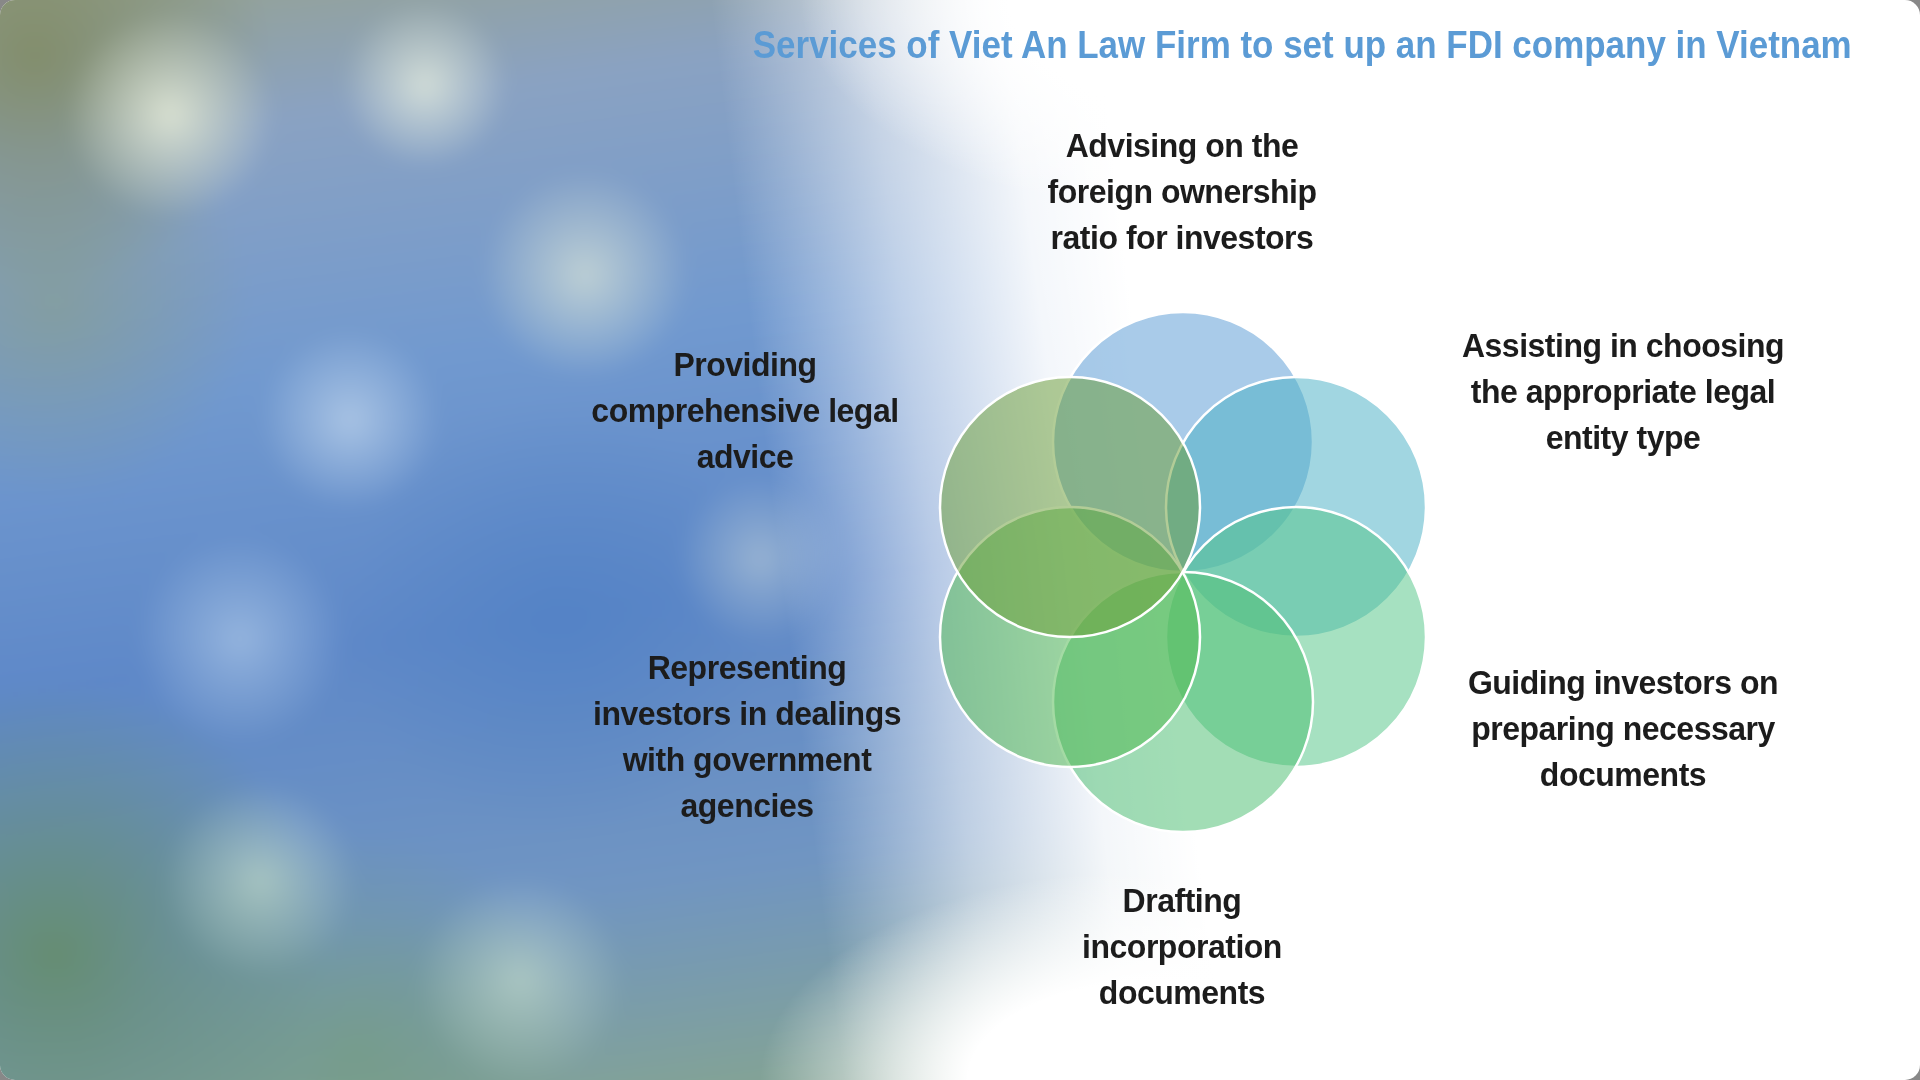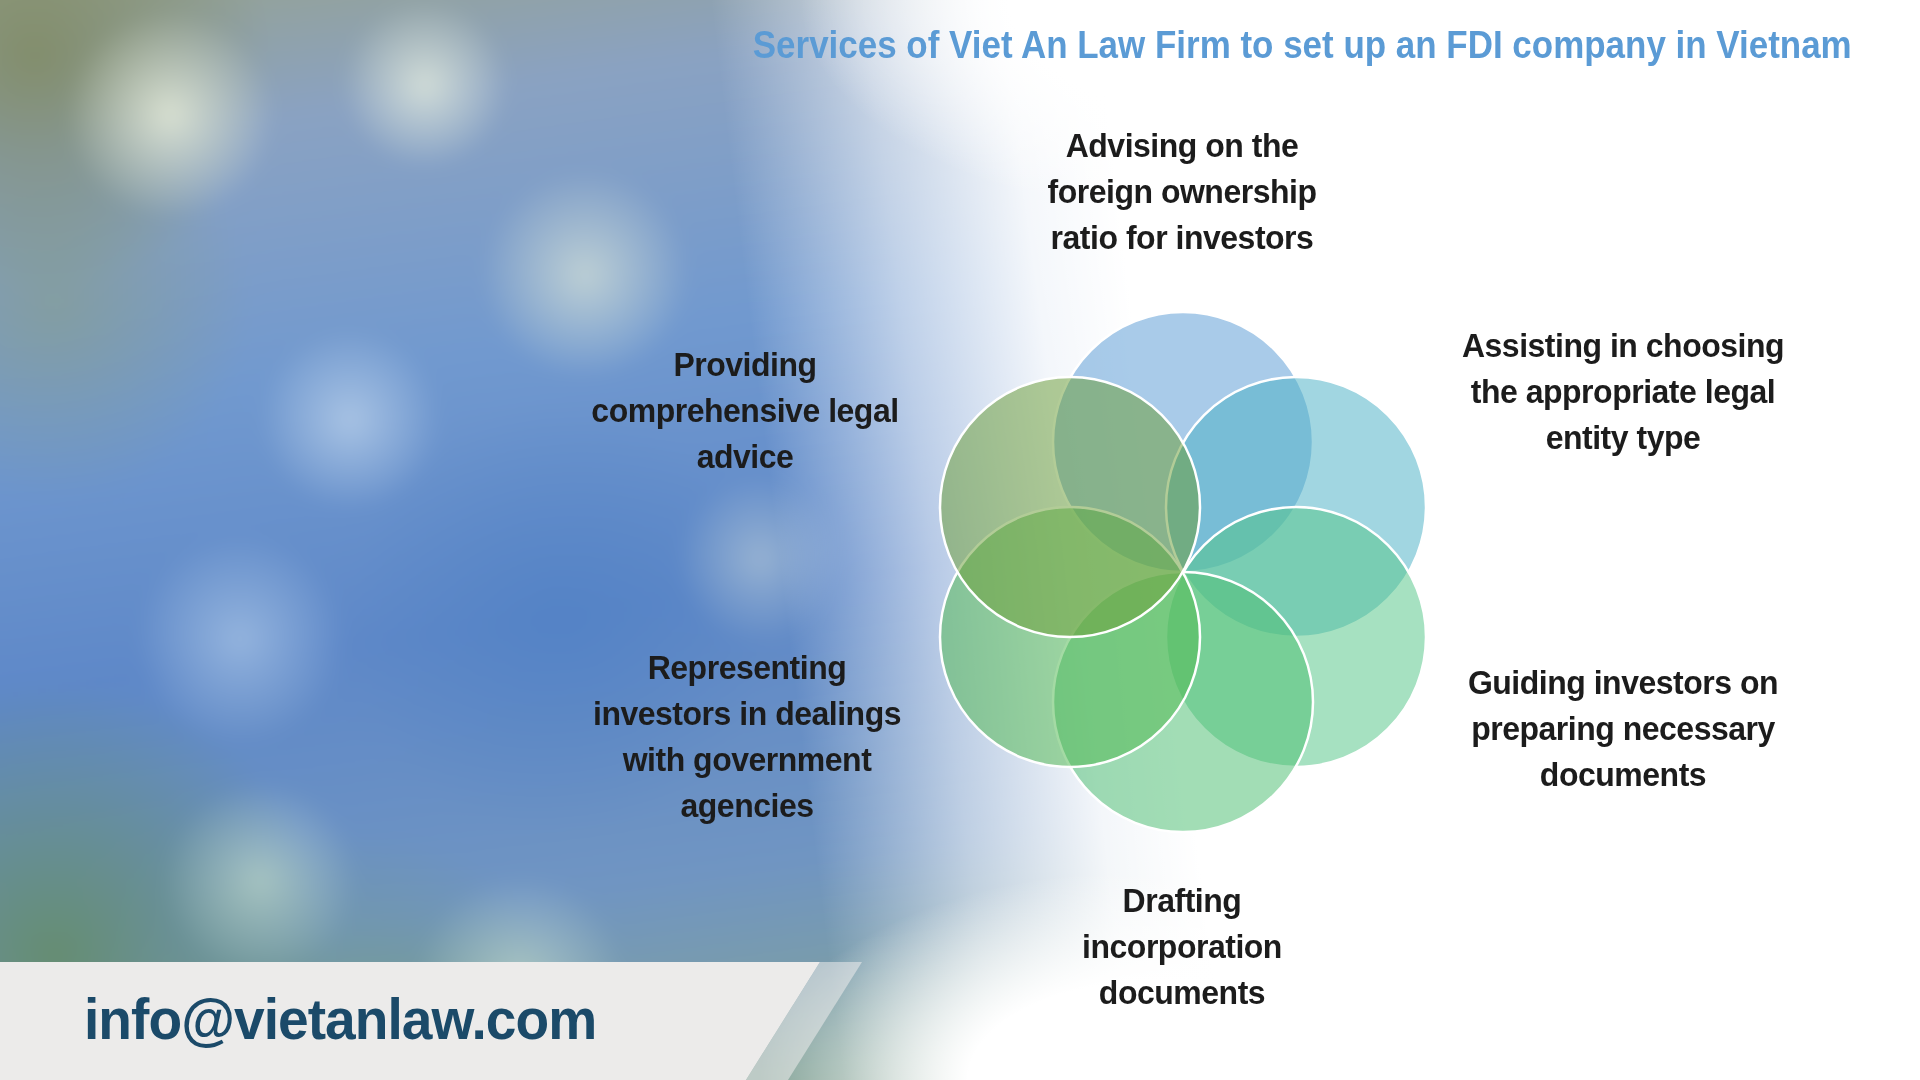--- a/index.html
+++ b/index.html
@@ -1,18 +1,19 @@
 <!DOCTYPE html>
 <html><head>
 <meta charset="utf-8">
 <style>
   html,body{margin:0;padding:0;background:#888;}
   .slide{
     position:relative;width:1920px;height:1080px;overflow:hidden;background:#ffffff;
     font-family:"Liberation Sans",sans-serif;
+    border-radius:15px;
   }
   
   .bokeh{
     position:absolute;left:-25px;top:-25px;width:1300px;height:1135px;
     filter:blur(9px);
     background:
       radial-gradient(circle 150px at 195px 140px, rgba(244,248,226,.75), rgba(244,248,226,0) 70%),
       radial-gradient(circle 120px at 450px 110px, rgba(240,246,226,.70), rgba(240,246,226,0) 70%),
       radial-gradient(circle 150px at 610px 300px, rgba(236,242,218,.60), rgba(236,242,218,0) 70%),
       radial-gradient(circle 130px at 375px 445px, rgba(216,232,246,.55), rgba(216,232,246,0) 70%),
@@ -104,19 +105,14 @@
 incorporation
 documents</div>
   <div class="label" id="label-representing">Representing
 investors in dealings
 with government
 agencies</div>
   <div class="label" id="label-providing">Providing
 comprehensive legal
 advice</div>
 
-  <div class="banner">
-    <div class="shape"></div>
-    <div class="shape-edge"></div>
-    <div class="email">info@vietanlaw.com</div>
-  </div>
 
 </div>
 
 </body></html>

